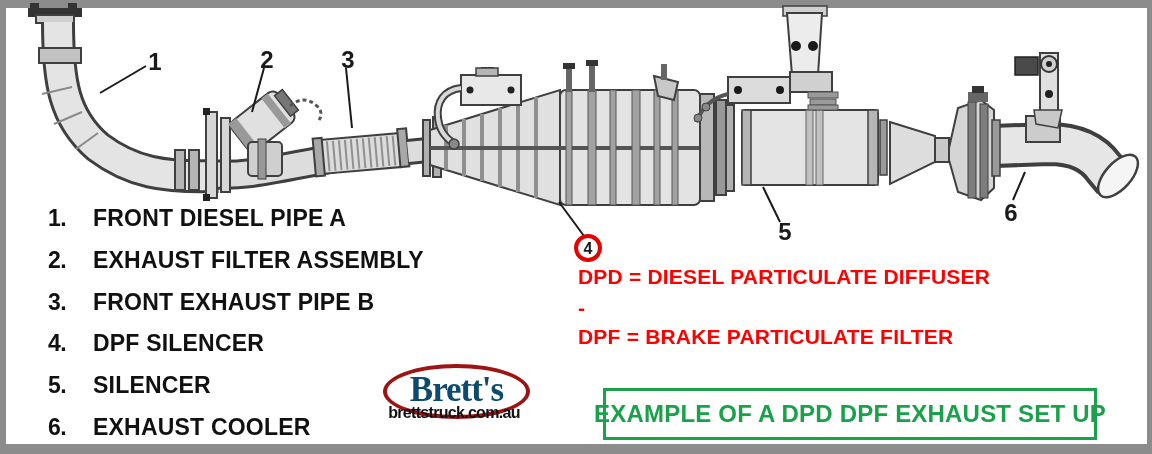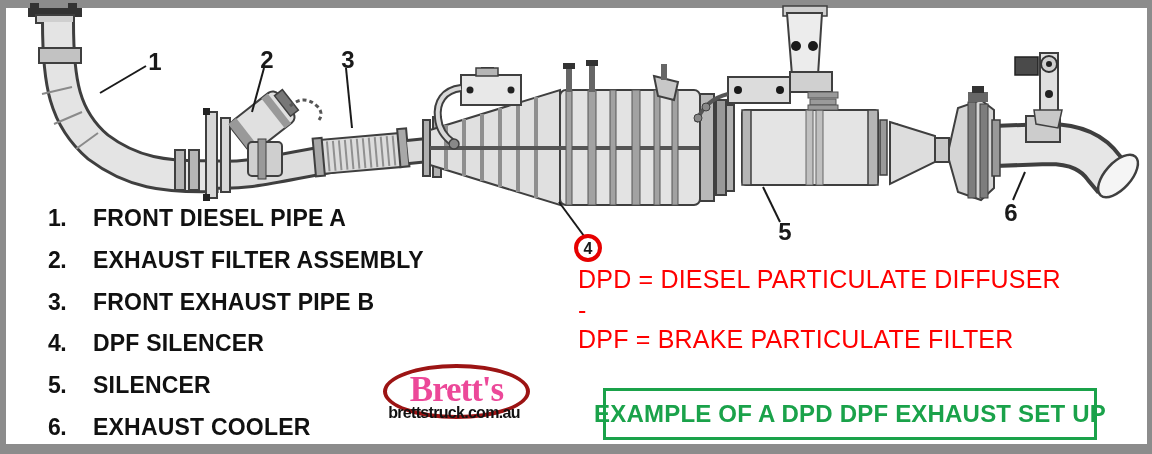--- a/index.html
+++ b/index.html
@@ -11,27 +11,27 @@
   #diagram{position:absolute;left:6px;top:2px;width:1140px;height:265px;}
   #diagram text{font-family:"Liberation Sans",sans-serif;font-weight:700;fill:#1a1a1a;}
   .callout-num{font-size:24px;text-anchor:middle;}
   .callout-4{font-size:16px;text-anchor:middle;}
   
   .part-row{position:absolute;left:0;height:26px;white-space:nowrap;color:#111;}
   .part-num{position:absolute;left:48px;font-size:23px;font-weight:700;letter-spacing:-0.5px;}
   .part-label{position:absolute;left:93px;font-size:23px;font-weight:700;letter-spacing:0.2px;}
   
   .red-line{position:absolute;left:578px;white-space:nowrap;color:#ff0000;
-            font-size:25px;font-weight:400;letter-spacing:0.2px;}
+            font-size:21px;font-weight:700;letter-spacing:0.2px;}
   
   #logo-oval{position:absolute;left:383px;top:364px;width:147px;height:55px;
              border:4px solid #9c1414;border-radius:50%;box-sizing:border-box;
              display:flex;align-items:center;justify-content:center;background:#fff;}
   #logo-brand{font-family:"Liberation Serif",serif;font-weight:700;font-size:35px;
-              color:#ec4899;letter-spacing:-1px;transform:translateY(-2px);}
+              color:#0c4a6e;letter-spacing:-1px;transform:translateY(-2px);}
   #logo-site{position:absolute;left:374px;top:404px;width:160px;text-align:center;
              font-size:16px;font-weight:700;color:#111;letter-spacing:-0.7px;white-space:nowrap;}
   
   #banner{position:absolute;left:603px;top:388px;width:494px;height:52px;box-sizing:border-box;
           border:3px solid #1aa24a;display:flex;align-items:center;justify-content:center;
           background:#fff;}
   #banner span{color:#1aa24a;font-size:24px;font-weight:700;white-space:nowrap;letter-spacing:0.2px;}
 </style>
 </head>
 <body>

